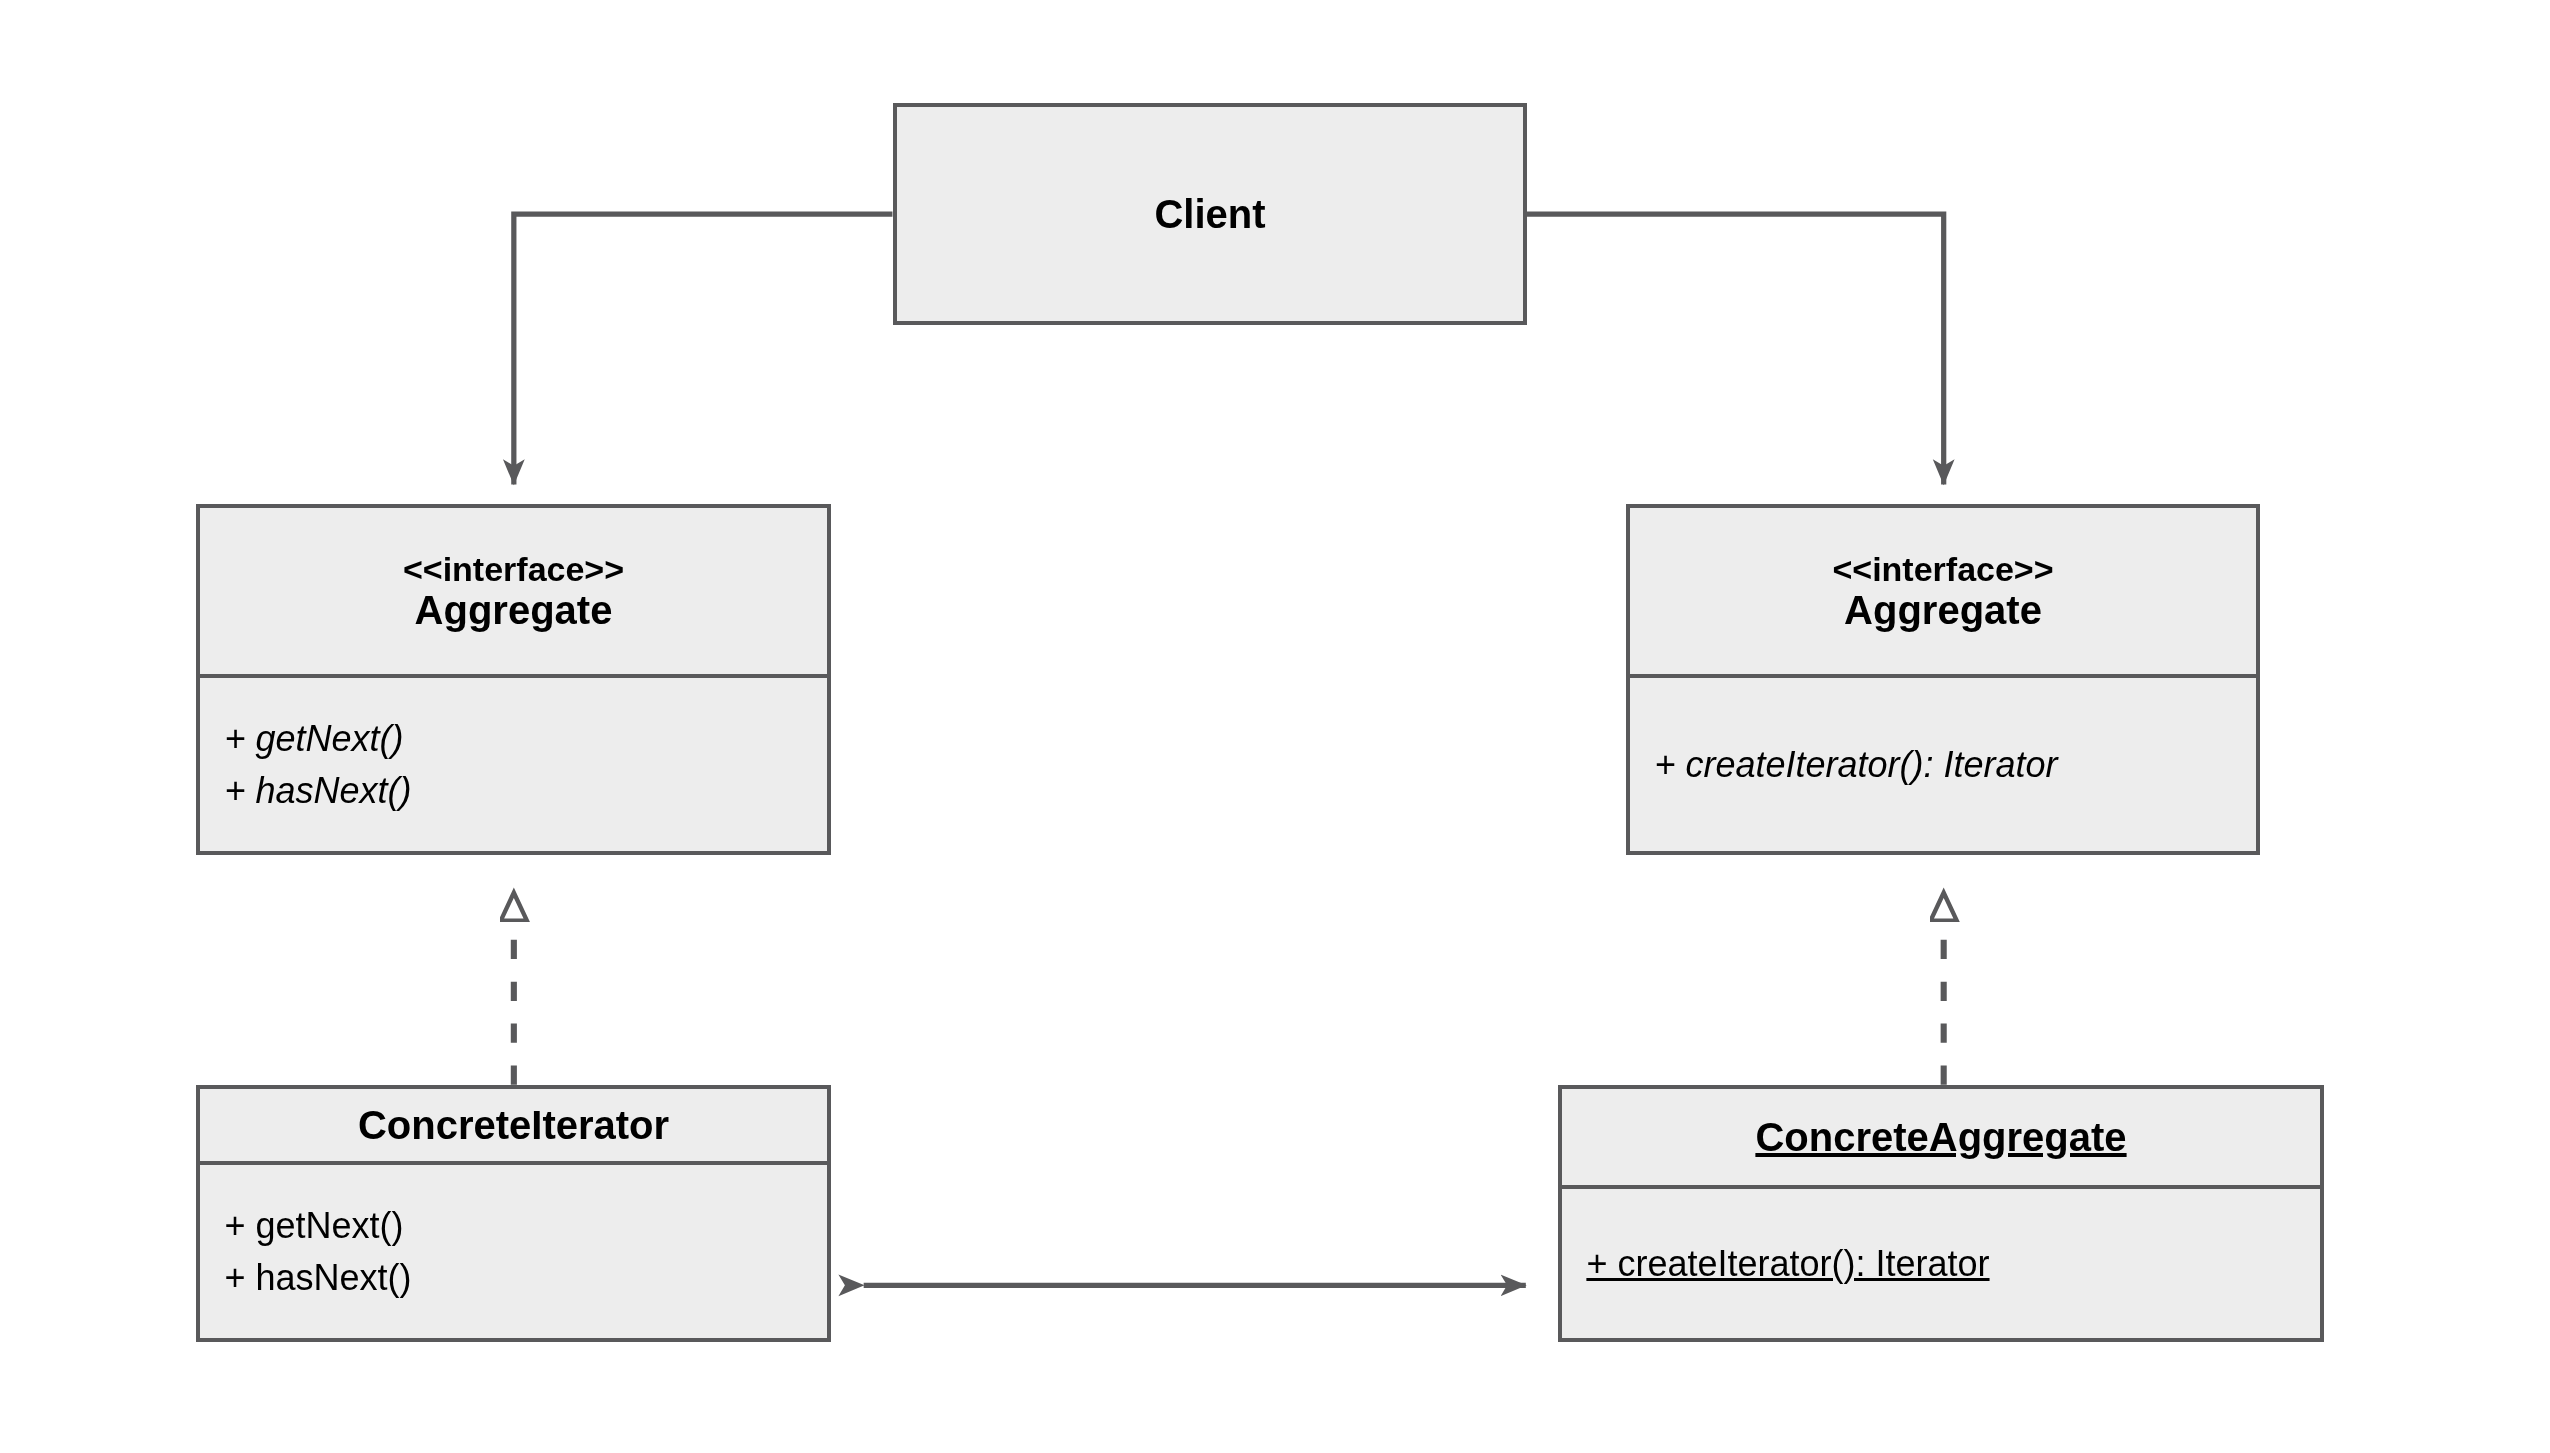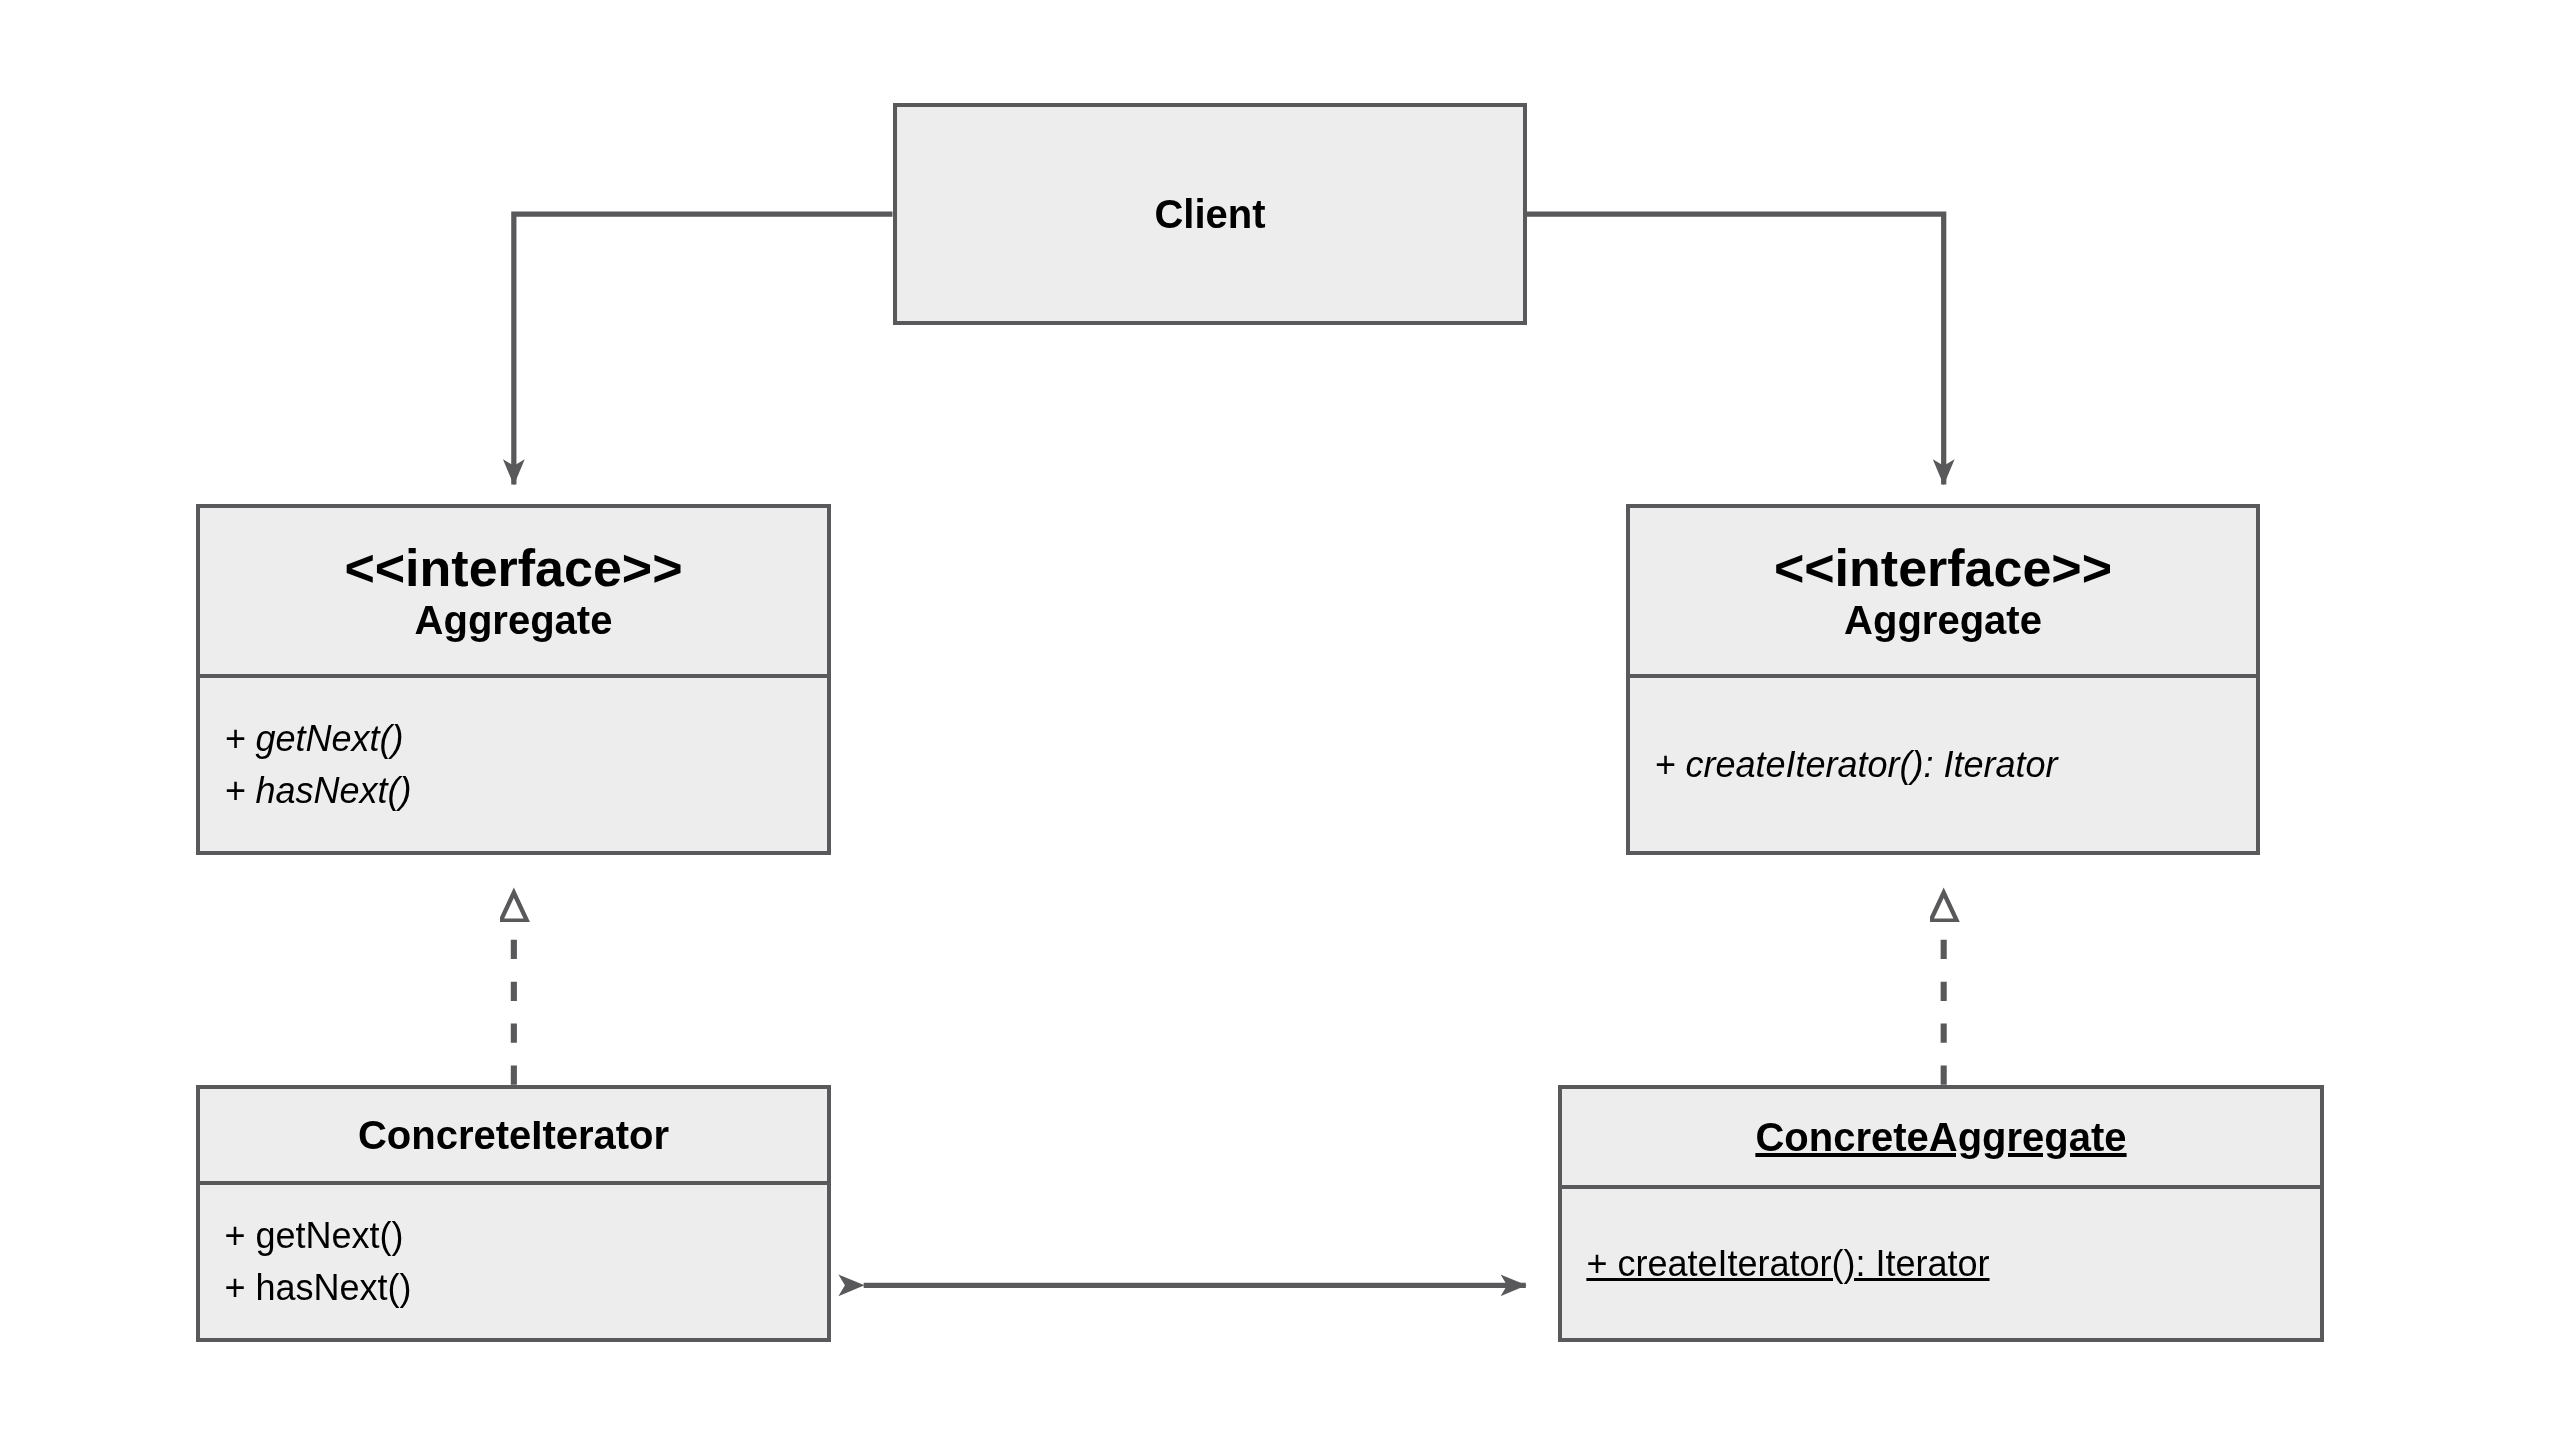--- a/index.html
+++ b/index.html
@@ -38,21 +38,21 @@
     align-items: center;
     justify-content: center;
     text-align: center;
     color: #000000;
     font-weight: bold;
     font-size: 40px;
     line-height: 1.12;
   }
   .stereotype {
     font-weight: bold;
-    font-size: 52px;
+    font-size: 34px;
   }
   .class-name {
     font-weight: bold;
     font-size: 40px;
   }
   .members-compartment {
     box-sizing: border-box;
     border-top: 4.4px solid #59595b;
     flex: 1 1 auto;
     display: flex;
@@ -74,21 +74,21 @@
   #class-client      { left: 893px; top: 103px;  width: 634px;  height: 222px; }
   #class-client .name-compartment { height: 100%; align-items: center; }
 
   #class-iterator    { left: 196px;  top: 504px;  width: 635px;  height: 351px; }
   #class-iterator .name-compartment   { height: 166px; }
 
   #class-aggregate   { left: 1626px; top: 504px;  width: 634px;  height: 351px; }
   #class-aggregate .name-compartment  { height: 166px; }
 
   #class-concrete-iterator { left: 196px;  top: 1085px; width: 635px;  height: 257px; }
-  #class-concrete-iterator .name-compartment { height: 92px; }
+  #class-concrete-iterator .name-compartment { height: 72px; }
 
   #class-concrete-aggregate { left: 1558px; top: 1085px; width: 766px; height: 257px; text-decoration: underline; }
   #class-concrete-aggregate .name-compartment { height: 96px; }
 </style>
 </head>
 <body>
 
 <div id="canvas">
 
   <svg id="edges" viewBox="0 0 2923 1666" width="2550" height="1454">

